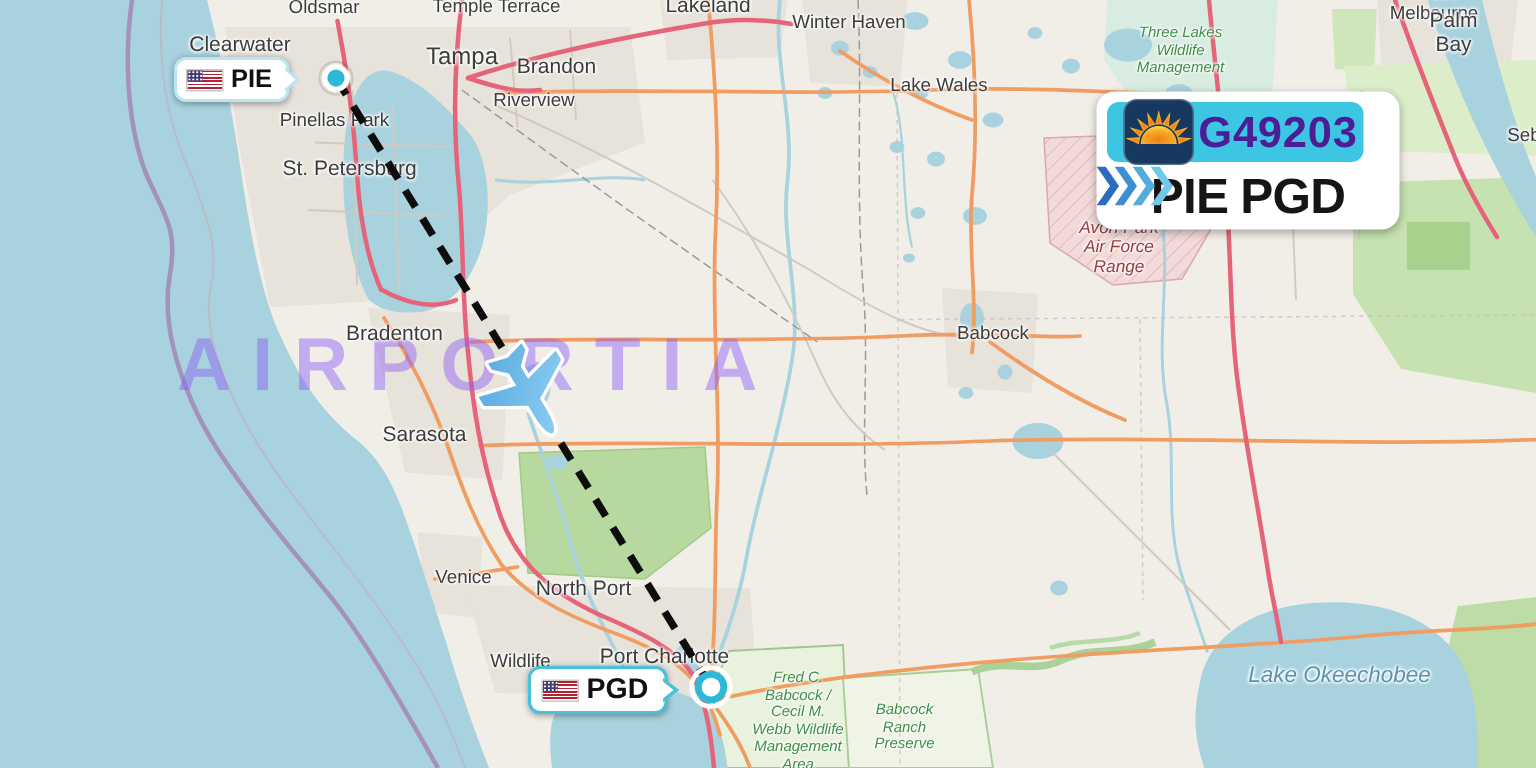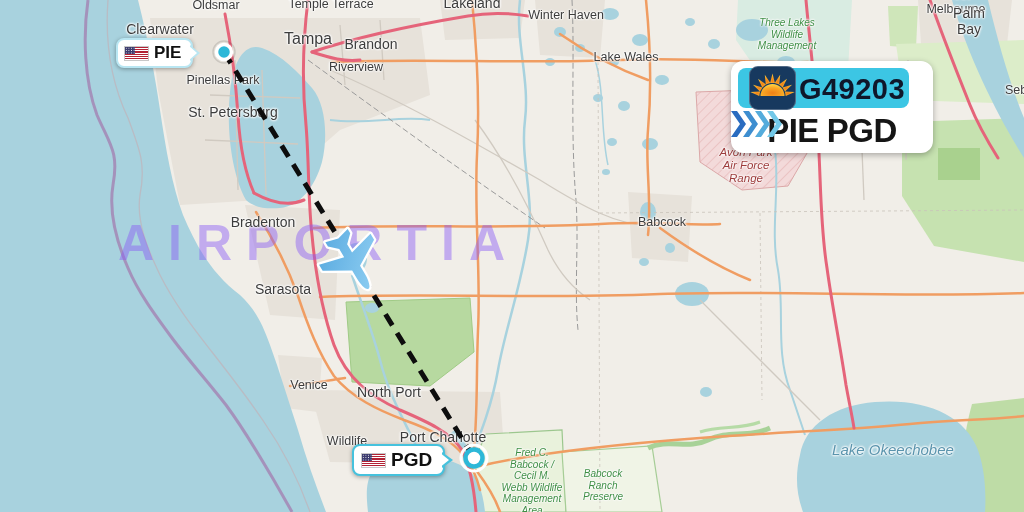--- a/index.html
+++ b/index.html
@@ -42,21 +42,21 @@
         background-size:2.6px 2.4px;}
   
   .card{position:absolute;left:731px;top:61px;width:202px;height:92px;background:#fff;
         border-radius:12px;box-shadow:0 2px 6px rgba(0,0,0,.3);z-index:7;}
   .banner{position:absolute;left:7px;top:7px;width:171px;height:40px;
           background:#3cc6e4;border-radius:8px;}
   .logo-tile{position:absolute;left:18px;top:5px;width:47px;height:44px;
           background:#17395f;border-radius:9px;box-shadow:0 0 0 1px rgba(255,255,255,.25) inset;}
   .flight-num{position:absolute;left:66px;top:9px;width:110px;height:38px;
           display:flex;align-items:center;justify-content:center;
-          font-size:29px;font-weight:700;color:#0f172a;letter-spacing:.5px;}
+          font-size:29px;font-weight:700;color:#4c1d95;letter-spacing:.5px;}
   .codes{position:absolute;left:0;right:0;top:50px;height:40px;display:flex;
          align-items:center;justify-content:center;gap:8px;
          font-size:33px;font-weight:800;color:#151515;letter-spacing:-.5px;}
 </style>
 </head>
 <body>
 
 <div class="stage">
 
   <svg width="1024" height="512" viewBox="0 0 1024 512">

